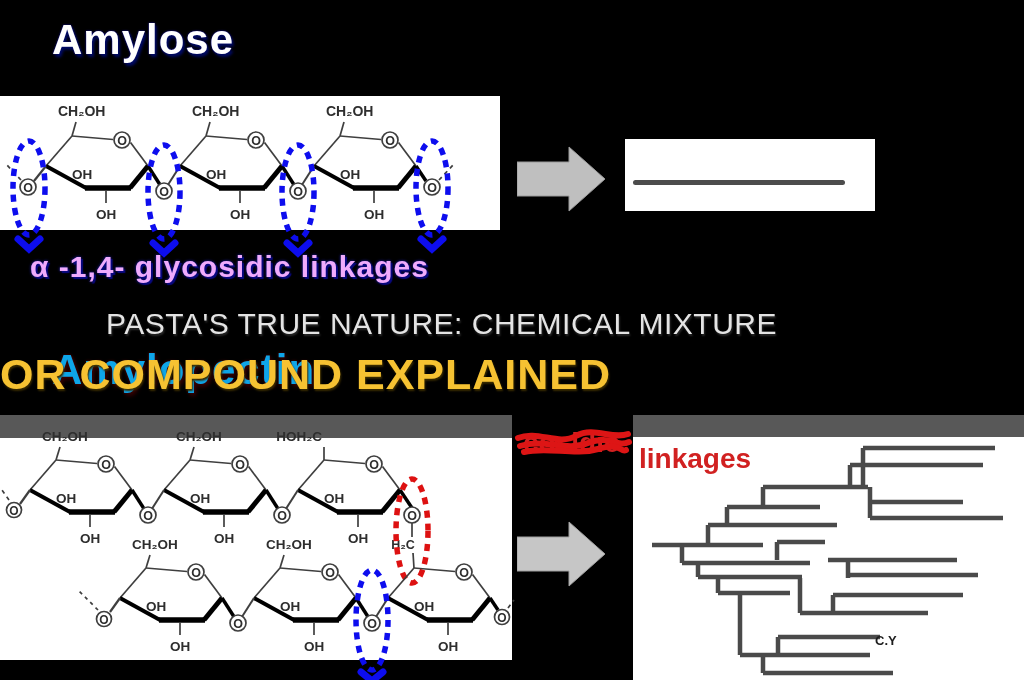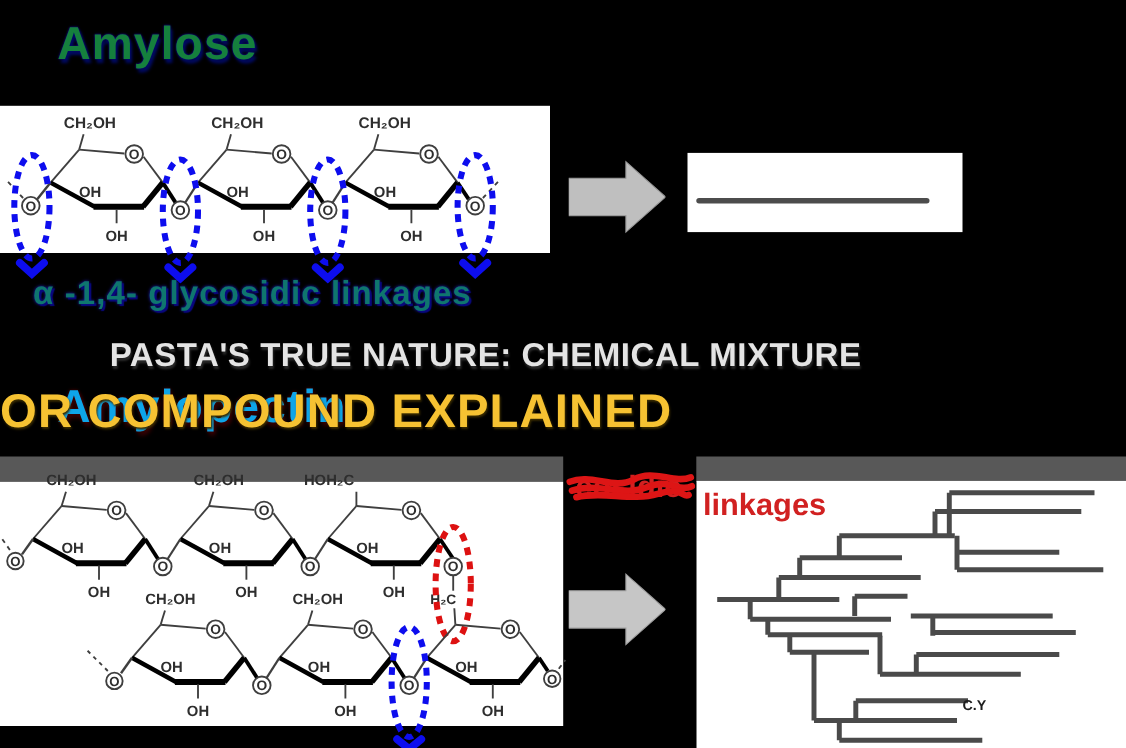--- a/index.html
+++ b/index.html
@@ -5,33 +5,33 @@
   html,body{margin:0;padding:0;background:#000;}
   .stage{
     position:relative;width:1024px;height:680px;background:#000;
     overflow:hidden;font-family:"Liberation Sans",sans-serif;
   }
   .stage svg text{font-family:"Liberation Sans",sans-serif;}
   .abs{position:absolute;}
 
   
   .amylose-title{
-    left:52px;top:16px;font-size:42px;font-weight:800;color:#15803d;
+    left:52px;top:16px;font-size:42px;font-weight:800;color:#ffffff;
     letter-spacing:1px;text-shadow:2px 3px 3px #000a66,0 0 2px #1a14c8;
   }
   .amylopectin-title{
     left:52px;top:346px;font-size:42px;font-weight:800;color:#0ea5e9;
     letter-spacing:1px;text-shadow:2px 3px 4px #3a0003,0 0 3px #5c0407;z-index:5;
   }
   .cap-blue{
-    left:30px;top:250px;font-size:30px;font-weight:800;color:#0f766e;
+    left:30px;top:250px;font-size:30px;font-weight:800;color:#f0abfc;
     letter-spacing:1px;text-shadow:2px 2px 1px #090880,0 0 3px #2222cc;z-index:4;
   }
   .overlay1{
-    left:0;top:307px;width:883px;text-align:center;font-size:30px;font-weight:700;
+    left:0;top:307px;width:883px;text-align:center;font-size:30px;font-weight:400;
     color:#e4e4e4;letter-spacing:.5px;text-shadow:1px 2px 2px #2a2a2a;z-index:6;
   }
   .overlay2{
     left:0;top:350px;width:1024px;font-size:43px;font-weight:700;
     color:#f6c232;letter-spacing:1px;text-shadow:1px 2px 2px #3a2c00;z-index:6;
   }
 
   
   .band{left:0;top:415px;width:1024px;height:23px;background:#585858;z-index:1;}
   .gap{left:512px;top:413px;width:121px;height:267px;background:#000;z-index:2;}

